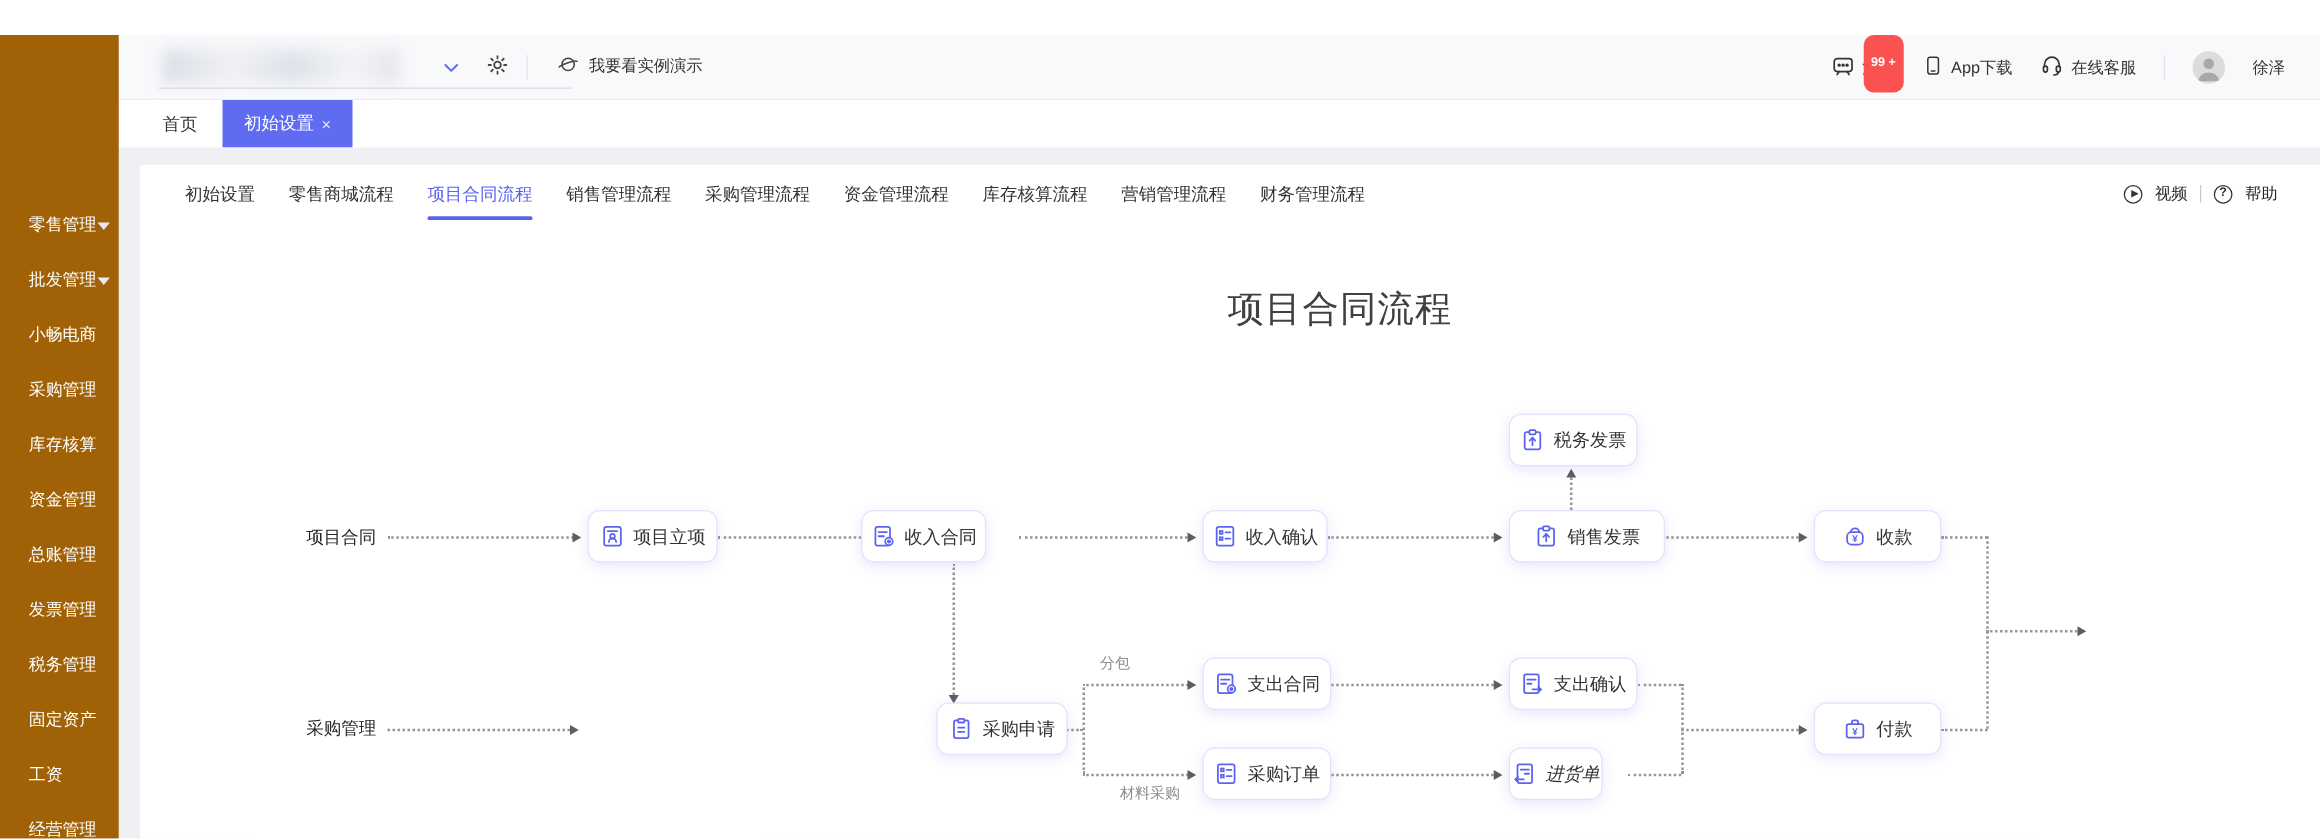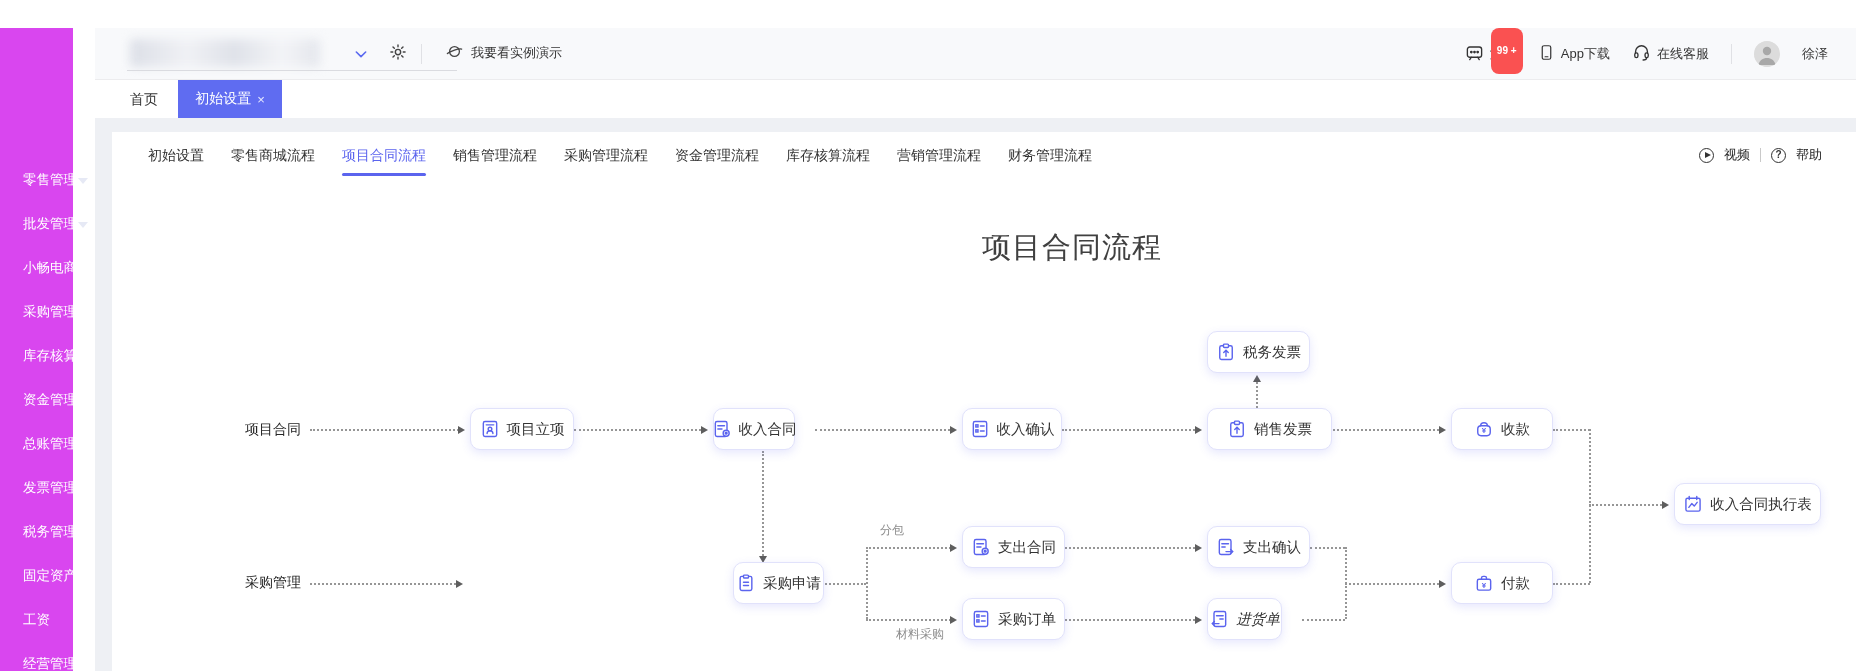--- a/index.html
+++ b/index.html
@@ -3,21 +3,21 @@
 <meta charset="utf-8">
 <style>
   * { margin:0; padding:0; box-sizing:border-box; }
   body { font-family:"Liberation Sans","DejaVu Sans",sans-serif; background:#fff; }
   .stage { position:relative; width:1856px; height:671px; overflow:hidden; background:#fff; }
 
   
   .topstrip { position:absolute; left:0; top:0; width:1856px; height:28px; background:#fff; }
 
   
-  .sidebar { position:absolute; left:0; top:28px; width:73px; height:643px; background:#d946ef; }
+  .sidebar { position:absolute; left:0; top:28px; width:95px; height:643px; background:#a16207; }
   .logoblock { position:absolute; left:0; top:28px; width:113px; height:62px; background:#1f2b52; z-index:5; }
   .logo-ic { position:absolute; left:9px; top:7px; }
   .brand-name { position:absolute; left:39px; top:14px; font-size:12.5px; color:#fff; white-space:nowrap; width:72px; overflow:hidden; }
   .brand-edition { position:absolute; left:9px; top:38px; font-size:12px; color:#fff; font-weight:bold; }
   .side-items { position:absolute; left:0; top:130px; width:95px; }
   .side-item { position:relative; height:44px; line-height:44px; padding-left:23px; color:#ffffff; font-size:13.5px; cursor:pointer; white-space:nowrap; }
   .side-caret { position:absolute; right:7px; top:20px; width:0; height:0; border-left:5px solid transparent; border-right:5px solid transparent; border-top:6px solid #e6e9f5; }
 
   
   .header { position:absolute; left:95px; top:28px; width:1761px; height:52px; background:#f8f9fb; border-bottom:1px solid #ececee; }
@@ -220,21 +220,21 @@
 
       <div class="node" style="left:358px; top:230px; width:104px;">
         <svg width="20" height="20" viewBox="0 0 24 24" fill="none" stroke="#5b64ee" stroke-width="1.7" stroke-linecap="round" stroke-linejoin="round">
           <rect x="4" y="3" width="16" height="18" rx="2"></rect>
             <line x1="7.5" y1="7" x2="16.5" y2="7"></line>
           <circle cx="12" cy="12" r="2.2"></circle>
             <path d="M8.5 17.5c0-1.9 1.6-3.4 3.5-3.4s3.5 1.5 3.5 3.4"></path>
         </svg>
         <span>项目立项</span>
       </div>
-      <div class="node" style="left:601px; top:230px; width:82px;">
+      <div class="node" style="left:577px; top:230px; width:100px;">
         <svg width="20" height="20" viewBox="0 0 24 24" fill="none" stroke="#5b64ee" stroke-width="1.7" stroke-linecap="round">
           <rect x="4" y="3" width="14" height="18" rx="2"></rect>
             <line x1="7" y1="8" x2="15" y2="8"></line>
             <line x1="7" y1="12" x2="12" y2="12"></line>
           <circle cx="17" cy="17" r="3.6" fill="#fff"></circle>
             <circle cx="17" cy="17" r="1.1" fill="#5b64ee"></circle>
         </svg>
         <span>收入合同</span>
       </div>
       <div class="node" style="left:850px; top:230px; width:100px;">
@@ -268,31 +268,22 @@
       <div class="node" style="left:1095px; top:153px; width:103px;">
         <svg width="20" height="20" viewBox="0 0 24 24" fill="none" stroke="#5b64ee" stroke-width="1.7" stroke-linecap="round" stroke-linejoin="round">
           <rect x="4.5" y="4.5" width="15" height="16.5" rx="2"></rect>
             <rect x="9" y="2.5" width="6" height="4" rx="1" fill="#fff"></rect>
           <line x1="12" y1="17" x2="12" y2="10"></line>
             <polyline points="9.3,12.5 12,9.8 14.7,12.5"></polyline>
         </svg>
         <span>税务发票</span>
       </div>
 
-      <div class="node" style="left:1562px; top:305px; width:147px;">
-        <svg width="20" height="20" viewBox="0 0 24 24" fill="none" stroke="#5b64ee" stroke-width="1.7" stroke-linecap="round" stroke-linejoin="round">
-          <rect x="3.5" y="5" width="17" height="15.5" rx="2"></rect>
-          <line x1="7.5" y1="3" x2="7.5" y2="6.5"></line>
-            <line x1="16.5" y1="3" x2="16.5" y2="6.5"></line>
-          <polyline points="7,16 10.5,11.5 13.5,14.5 17,10"></polyline>
-        </svg>
-        <span>收入合同执行表</span>
-      </div>
-
-      <div class="node" style="left:621px; top:384px; width:91px;">
+
+      <div class="node" style="left:637px; top:384px; width:105px;">
         <svg width="20" height="20" viewBox="0 0 24 24" fill="none" stroke="#5b64ee" stroke-width="1.7" stroke-linecap="round">
           <rect x="5" y="4" width="14" height="17" rx="2"></rect>
             <rect x="9" y="2.5" width="6" height="3.5" rx="1" fill="#fff"></rect>
           <line x1="9" y1="11" x2="15" y2="11"></line>
             <line x1="9" y1="15" x2="15" y2="15"></line>
         </svg>
         <span>采购申请</span>
       </div>
       <div class="node" style="left:850px; top:348px; width:103px;">
         <svg width="20" height="20" viewBox="0 0 24 24" fill="none" stroke="#5b64ee" stroke-width="1.7" stroke-linecap="round">

